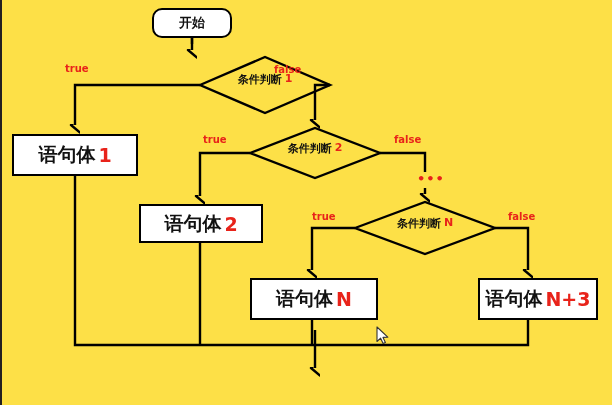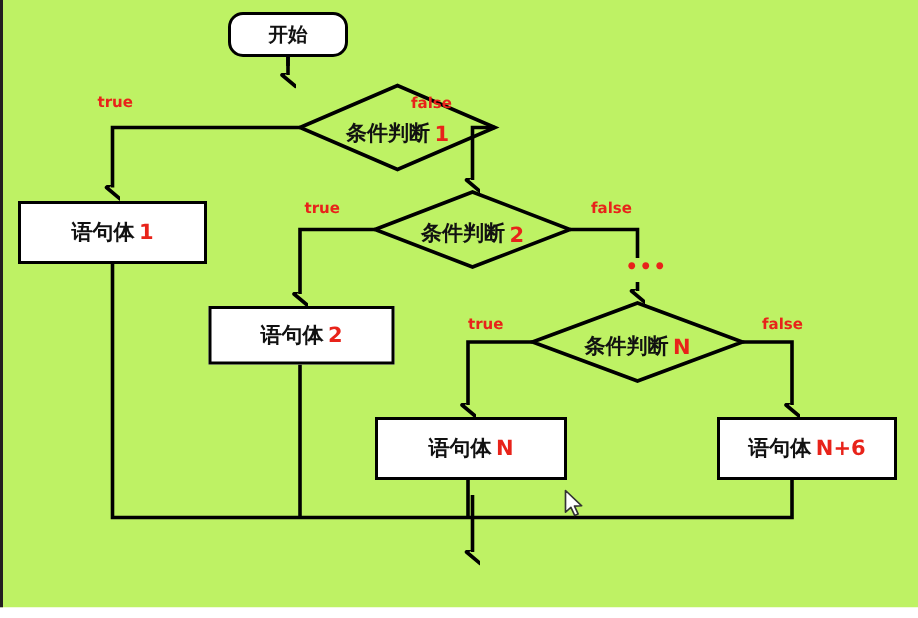--- a/index.html
+++ b/index.html
@@ -4,21 +4,21 @@
 <style>
   html, body {
     margin: 0;
     padding: 0;
     background: #ffffff;
   }
   #canvas {
     position: relative;
     width: 612px;
     height: 405px;
-    background: #bef264;
+    background: #fde047;
     overflow: hidden;
     font-family: "DejaVu Sans", "Liberation Sans", sans-serif;
     text-decoration: underline;
   }
   #edge-left {
     position: absolute;
     left: 0;
     top: 0;
     width: 2px;
     height: 412px;
@@ -42,32 +42,32 @@
     font-weight: bold;
     white-space: nowrap;
   }
   .node.terminal {
     border: 2.5px solid #000000;
     border-radius: 10px;
     font-size: 13px;
   }
   .node.process {
     border: 2.5px solid #000000;
-    font-size: 14px;
+    font-size: 19px;
   }
   .node .accent {
     color: #e8231a;
     margin-left: 3px;
   }
   .diamond-label {
     position: absolute;
     display: flex;
-    align-items: flex-end;
+    align-items: flex-start;
     justify-content: center;
-    font-size: 14px;
+    font-size: 11px;
     font-weight: bold;
     color: #111111;
     white-space: nowrap;
     pointer-events: none;
   }
   .diamond-label .accent {
     color: #e8231a;
     margin-left: 3px;
   }
   .branch-label {
@@ -171,21 +171,21 @@
     <span class="accent">2</span>
   </div>
 
   <div class="node process" style="left:250px; top:278px; width:128px; height:42px;">
     <span>语句体</span>
     <span class="accent">N</span>
   </div>
 
   <div class="node process" style="left:478px; top:278px; width:120px; height:42px;">
     <span>语句体</span>
-    <span class="accent">N+6</span>
+    <span class="accent">N+3</span>
   </div>
 
 
   <div class="branch-label" style="left:65px; top:63px;">true</div>
   <div class="branch-label" style="left:274px; top:64px;">false</div>
 
   <div class="branch-label" style="left:203px; top:134px;">true</div>
   <div class="branch-label" style="left:394px; top:134px;">false</div>
 
   <div class="branch-label" style="left:312px; top:211px;">true</div>

